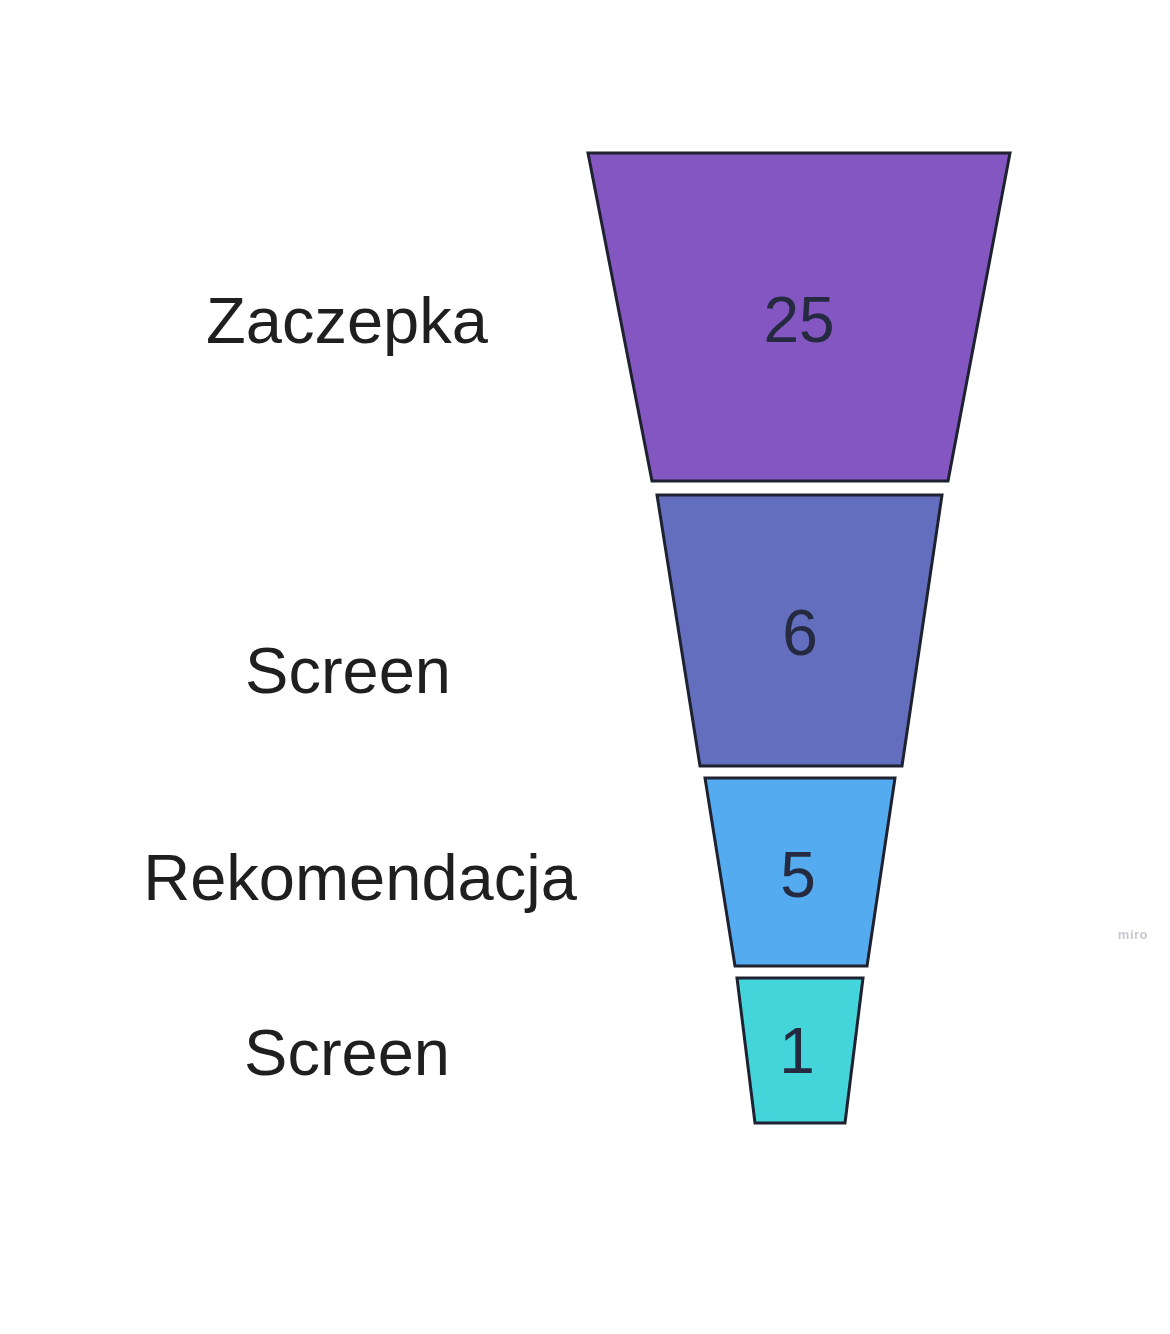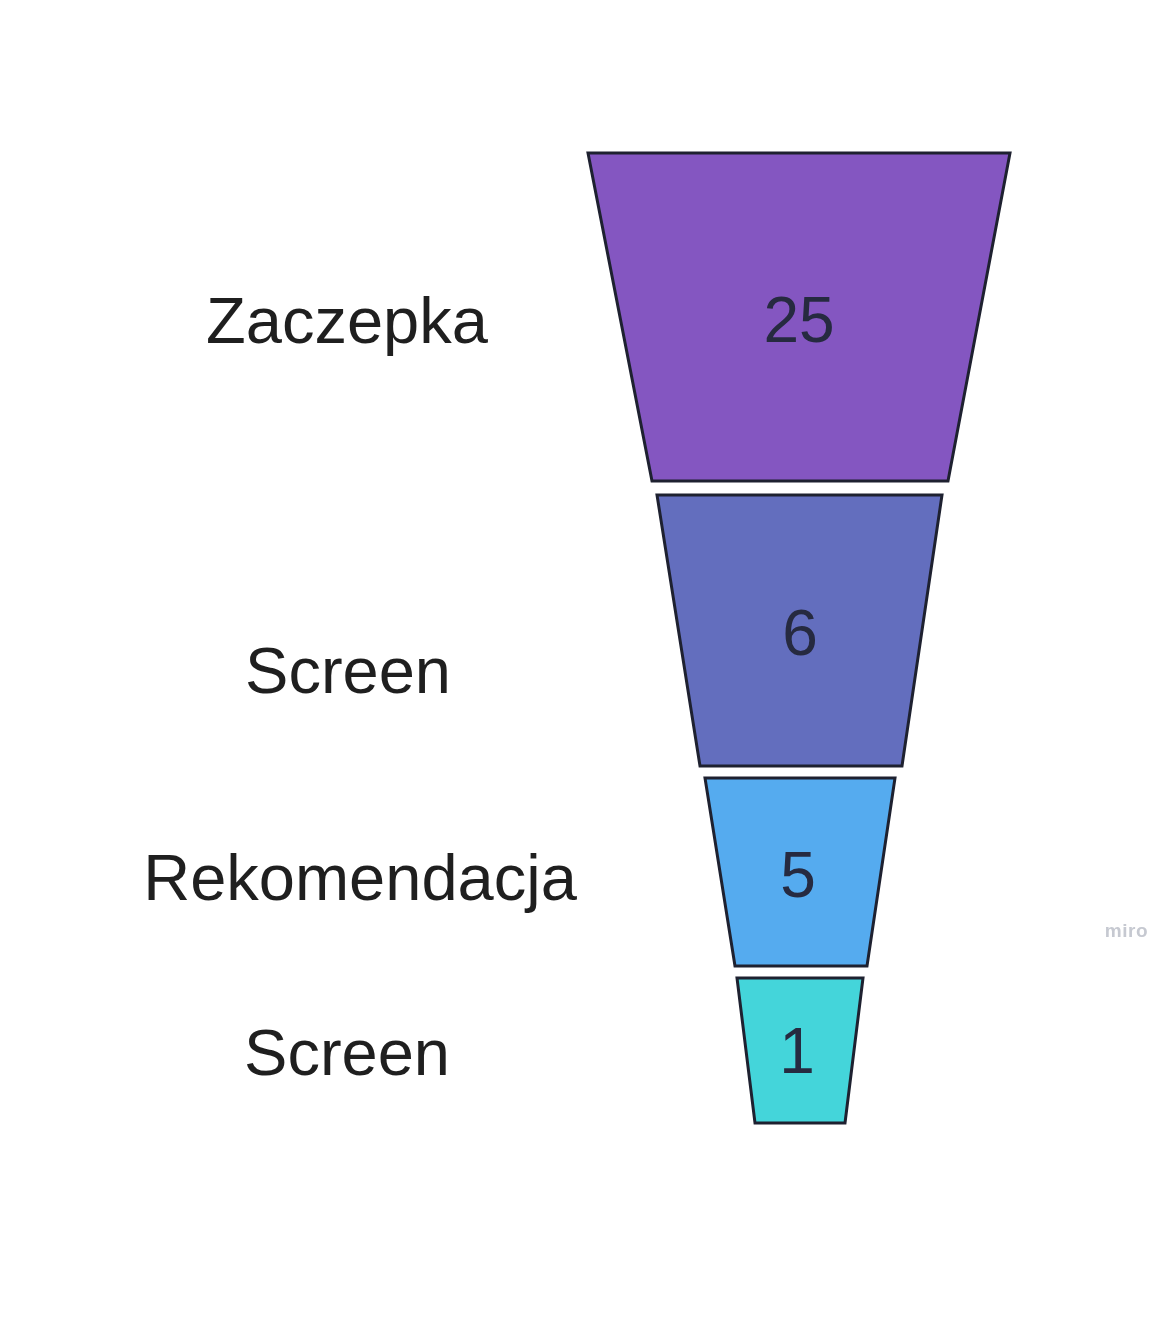--- a/index.html
+++ b/index.html
@@ -51,21 +51,21 @@
   .label-3 { left: 360px; top: 877px; }
   .label-4 { left: 347px; top: 1052px; }
   .value-1 { left: 799px; top: 320px; }
   .value-2 { left: 800px; top: 633px; }
   .value-3 { left: 798px; top: 875px; }
   .value-4 { left: 797px; top: 1051px; }
   .watermark {
     position: absolute;
     right: 22px;
     bottom: 20px;
-    font-size: 19px;
+    font-size: 13px;
     font-weight: 600;
     letter-spacing: 0.5px;
     color: #c6c9d1;
     margin-top: 15px;
   }
 </style>
 </head>
 <body>
 
 <div class="board">

